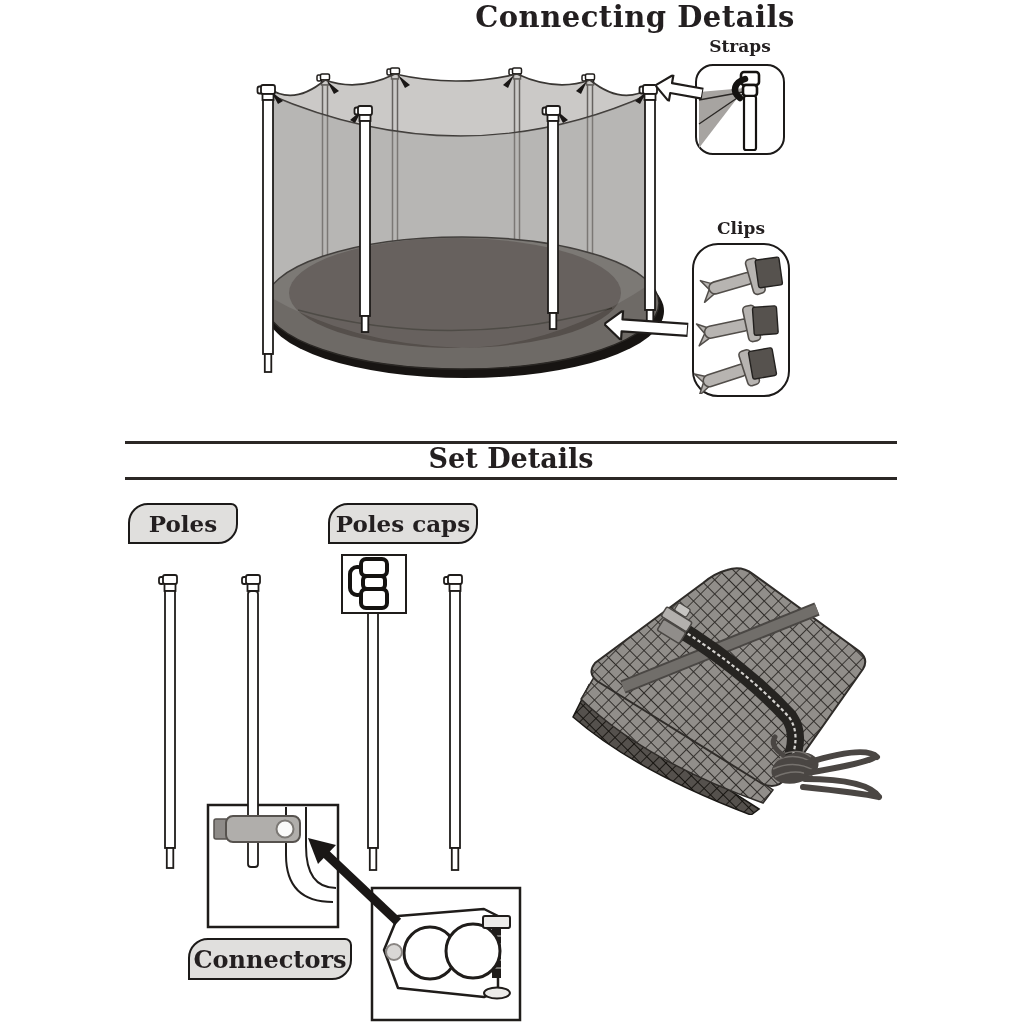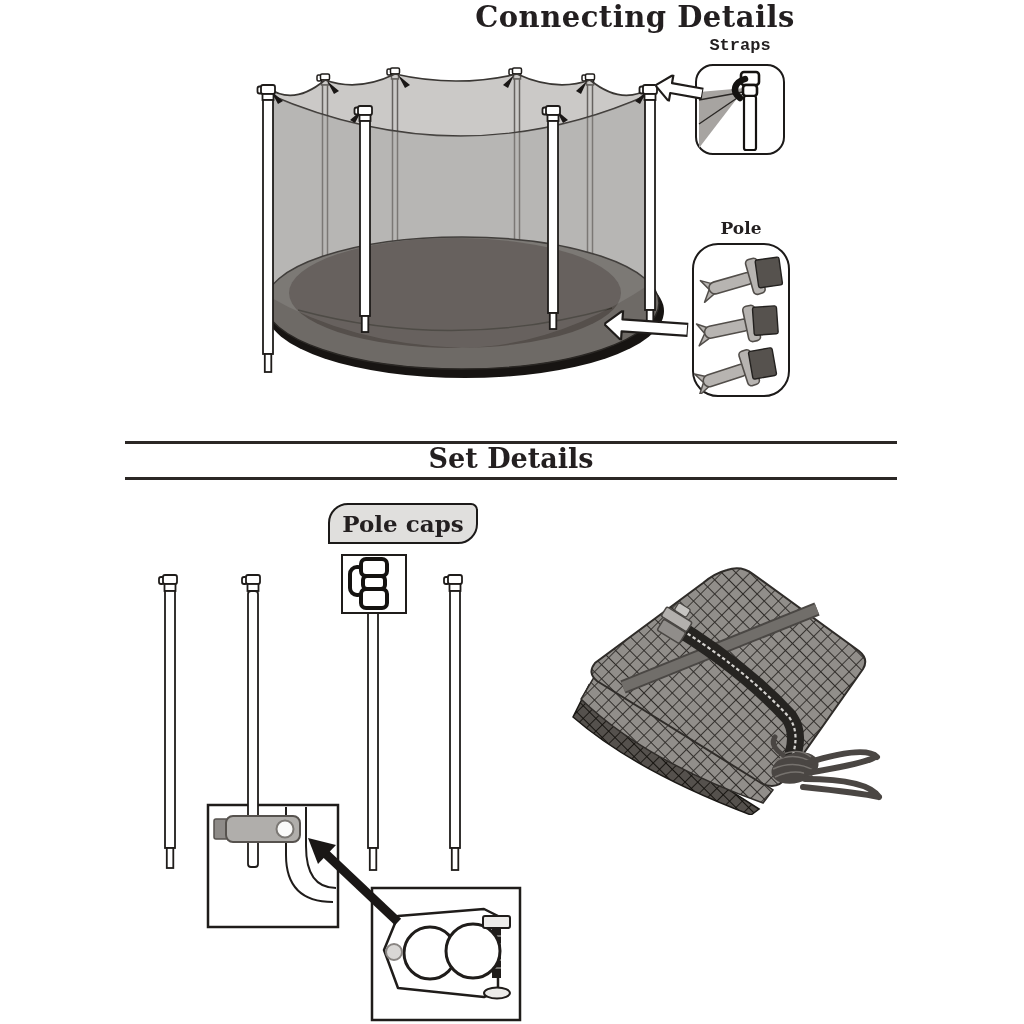--- a/index.html
+++ b/index.html
@@ -84,38 +84,38 @@
         <rect x="310" y="63" width="10" height="192"></rect>
         <rect x="311.8" y="255" width="6.5" height="16"></rect>
       <rect x="401.5" y="28.5" width="5" height="7" rx="2"></rect>
         <rect x="405" y="27" width="14" height="9" rx="2"></rect>
         <rect x="406.5" y="36" width="11" height="6"></rect>
         <rect x="407" y="42" width="10" height="210"></rect>
         <rect x="408.8" y="252" width="6.5" height="18"></rect>
     </g>
   </svg>
 
-  <div class="abs mini-label" style="left:695px;top:36px;width:90px;font-family:Liberation Mono, monospace;">Straps</div>
+  <div class="abs mini-label" style="left:695px;top:36px;width:90px;">Straps</div>
   <div class="callout-box" style="left:695px;top:64px;width:90px;height:91px;border-radius:18px;">
     <svg width="85" height="86" viewBox="0 0 85 86">
       <polygon points="2,26 48,22 2,82" fill="#a7a4a1"></polygon>
       <path d="M46,26 L2,34 M46,28 L2,58" stroke="#2b2826" stroke-width="1.4" fill="none"></path>
       <g fill="#ffffff" stroke="#141210">
         <rect x="44" y="6" width="18" height="13" rx="3" stroke-width="2.6"></rect>
         <rect x="46" y="19" width="14" height="11" rx="3" stroke-width="2.6"></rect>
         <rect x="47" y="30" width="12" height="54" rx="2" stroke-width="2.2"></rect>
       </g>
       <path d="M48,13 C38,16 34,25 43,32" stroke="#141210" stroke-width="6.5" fill="none" stroke-linecap="round"></path>
     </svg>
   </div>
   <svg class="abs" style="left:655px;top:76px;transform:rotate(10deg);" width="48" height="27" viewBox="0 0 48 27">
     <polygon points="0,13.5 16,0 16,8.5 48,8.5 48,18.5 16,18.5 16,27" fill="#ffffff" stroke="#1f1c1a" stroke-width="2.2" stroke-linejoin="round"></polygon>
   </svg>
 
-  <div class="abs mini-label" style="left:692px;top:218px;width:98px;">Pole</div>
+  <div class="abs mini-label" style="left:692px;top:218px;width:98px;">Clips</div>
   <div class="callout-box" style="left:692px;top:243px;width:98px;height:154px;border-radius:26px;">
     <svg width="93" height="149" viewBox="0 0 93 149">
       <g transform="translate(10,16) rotate(-16 35 20)">
         <path d="M8,15 L-2,9 L4,20 L-4,31 L9,25 Z" fill="#b7b4b1" stroke="#524e4a" stroke-width="1.5" stroke-linejoin="round"></path>
         <rect x="4" y="14" width="46" height="12" rx="6" fill="#b7b4b1" stroke="#524e4a" stroke-width="1.6"></rect>
         <rect x="46" y="2" width="12" height="36" rx="4" fill="#b7b4b1" stroke="#524e4a" stroke-width="1.6"></rect>
         <rect x="54" y="6" width="24" height="28" rx="2" transform="rotate(8 66 20)" fill="#56524e" stroke="#23211f" stroke-width="1.4"></rect>
       </g>
       <g transform="translate(6,62) rotate(-12 35 20)">
         <path d="M8,15 L-2,9 L4,20 L-4,31 L9,25 Z" fill="#b7b4b1" stroke="#524e4a" stroke-width="1.5" stroke-linejoin="round"></path>
@@ -132,21 +132,23 @@
     </svg>
   </div>
   <svg class="abs" style="left:604px;top:312px;transform:rotate(4deg);" width="84" height="30" viewBox="0 0 84 30">
     <polygon points="0,15 18,0 18,9 84,9 84,21 18,21 18,30" fill="#ffffff" stroke="#1f1c1a" stroke-width="2.2" stroke-linejoin="round"></polygon>
   </svg>
 
   <div class="rule" style="left:125px;top:441px;width:772px;"></div>
   <div class="abs h2" style="left:320px;top:443px;width:382px;">Set Details</div>
   <div class="rule" style="left:125px;top:477px;width:772px;"></div>
 
-  <div class="tag" style="left:328px;top:503px;width:150px;height:41px;">Pole caps</div>
+  <div class="tag" style="left:128px;top:503px;width:110px;height:41px;">Poles</div>
+  <div class="tag" style="left:328px;top:503px;width:150px;height:41px;">Poles caps</div>
+  <div class="tag" style="left:188px;top:938px;width:164px;height:42px;font-size:24px;">Connectors</div>
 
   <svg class="abs" style="left:140px;top:550px;" width="400" height="474" viewBox="0 0 400 474">
 
     <rect x="68" y="255" width="130" height="122" fill="#ffffff" stroke="#1f1c1a" stroke-width="2.5"></rect>
     <path d="M166,257 V296 Q166,338 196,338 M146,257 V305 Q146,352 193,352" fill="none" stroke="#1f1c1a" stroke-width="2"></path>
 
     <g fill="#ffffff" stroke="#1f1c1a" stroke-width="1.8">
       <rect x="19" y="27" width="5" height="7" rx="2"></rect>
         <rect x="23" y="25" width="14" height="9" rx="2"></rect>
         <rect x="24.5" y="34" width="11" height="7"></rect>

